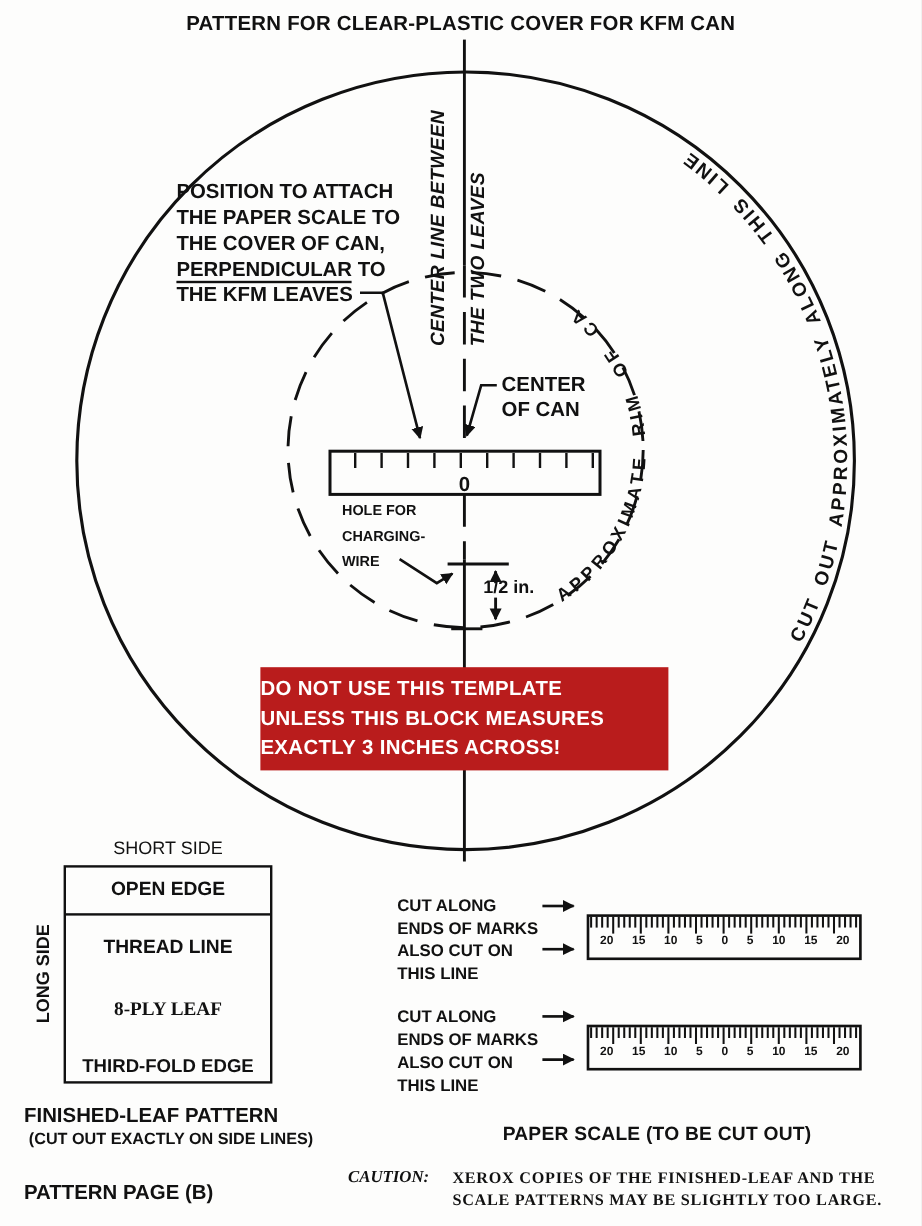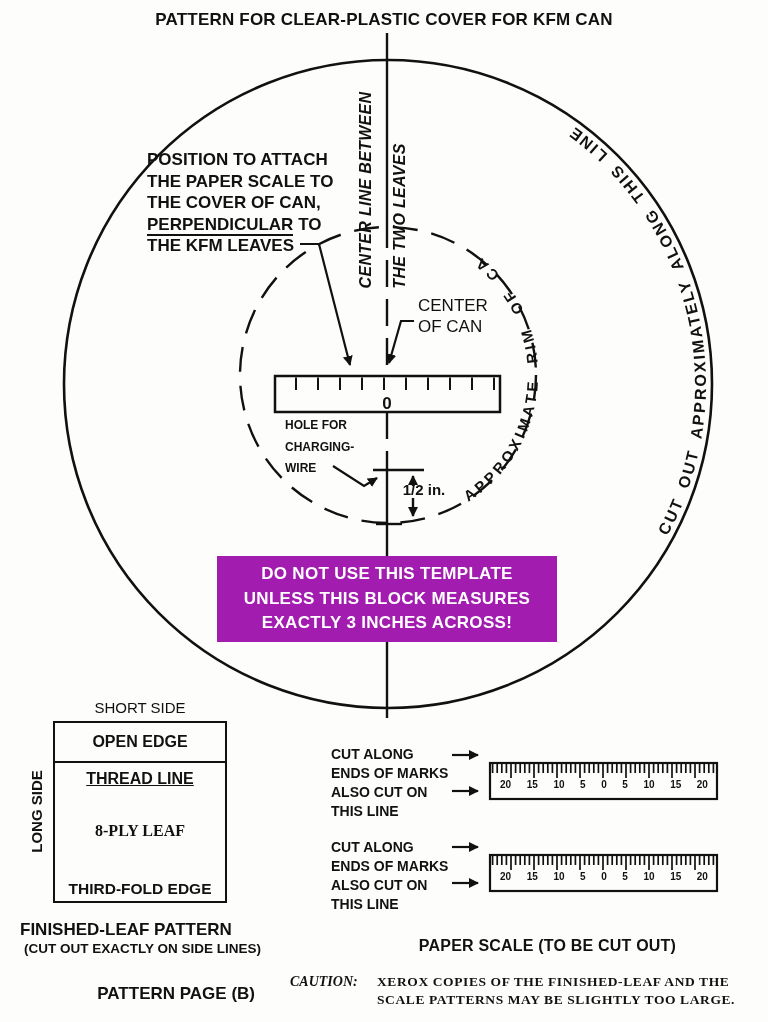--- a/index.html
+++ b/index.html
@@ -3,38 +3,38 @@
 <meta charset="utf-8">
 <style>
   html,body{margin:0;padding:0;background:#e8e8e6;}
   #page{position:relative;width:768px;height:1022px;background:#fdfdfc;overflow:hidden;
         font-family:"Liberation Sans",sans-serif;color:#111;}
   .abs{position:absolute;}
   .ctr{text-align:center;}
   .title{width:768px;top:10px;left:0;font-size:17px;font-weight:bold;letter-spacing:.2px;}
   .note{left:147px;top:149px;font-size:17px;line-height:21.6px;font-weight:bold;white-space:nowrap;}
   .note .ul{border-bottom:2.2px solid #111;padding-bottom:0px;}
-  .coc{left:418px;top:296px;font-size:17px;line-height:20.5px;font-weight:normal;white-space:nowrap;}
+  .coc{left:418px;top:311px;font-size:17px;line-height:20.5px;font-weight:bold;white-space:nowrap;}
   .hole{left:285px;top:415px;font-size:12px;line-height:21.5px;font-weight:bold;white-space:nowrap;}
   .half{left:396px;top:481px;width:56px;font-size:15px;font-weight:bold;text-align:center;white-space:nowrap;}
-  .warn{left:217px;top:556px;width:340px;height:86px;background:#a21caf;color:#fff;
-        font-size:17px;font-weight:bold;line-height:24.6px;text-align:center;
+  .warn{left:217px;top:556px;width:340px;height:86px;background:#b91c1c;color:#fff;
+        font-size:17px;font-weight:bold;line-height:24.6px;
         letter-spacing:.3px;display:flex;flex-direction:column;justify-content:center;}
   .vrot{transform:rotate(-90deg);transform-origin:center;white-space:nowrap;text-align:center;}
   .clleft{left:261px;top:181px;width:210px;font-size:16px;font-weight:bold;font-style:italic;letter-spacing:.3px;}
   .clright{left:312px;top:207px;width:175px;font-size:16px;font-weight:bold;font-style:italic;letter-spacing:.3px;}
   .leafbox{left:53px;top:721px;width:174px;height:182px;border:2.5px solid #111;box-sizing:border-box;}
   .leaftop{height:38px;border-bottom:2.5px solid #111;display:flex;align-items:center;justify-content:center;
            font-size:16px;font-weight:bold;}
   .leaflbl{font-size:16px;font-weight:bold;text-align:center;}
   .shortside{left:53px;top:699px;width:174px;font-size:15px;font-weight:normal;text-align:center;}
   .longside{left:-19px;top:803px;width:110px;font-size:15px;font-weight:bold;}
   .flt{left:20px;top:920px;width:245px;font-size:17px;font-weight:bold;text-align:left;}
   .fls{left:10px;top:941px;width:265px;font-size:13.5px;font-weight:bold;text-align:center;}
-  .ppb{left:20px;top:984px;width:235px;font-size:17px;font-weight:bold;text-align:right;}
+  .ppb{left:20px;top:984px;width:235px;font-size:17px;font-weight:bold;text-align:left;}
   .instr{left:331px;font-size:14px;font-weight:bold;line-height:19px;white-space:nowrap;}
   .nums{left:500px;width:208px;display:flex;justify-content:space-between;
         font-size:10px;font-weight:bold;}
   .psc{left:415px;top:937px;width:265px;font-size:16px;font-weight:bold;text-align:center;letter-spacing:.2px;}
   .cautlbl{left:290px;top:974px;font-family:"Liberation Serif",serif;font-style:italic;
            font-weight:bold;font-size:14px;}
   .cauttxt{left:377px;top:973px;width:380px;font-family:"Liberation Serif",serif;
            font-weight:bold;font-size:13.5px;line-height:17.5px;letter-spacing:.6px;white-space:nowrap;}
   svg{position:absolute;left:0;top:0;}
   svg text{font-family:"Liberation Sans",sans-serif;}
@@ -242,21 +242,21 @@
   <div class="abs warn">
     <div>DO NOT USE THIS TEMPLATE</div>
     <div>UNLESS THIS BLOCK MEASURES</div>
     <div>EXACTLY 3 INCHES ACROSS!</div>
   </div>
 
   <div class="abs shortside">SHORT SIDE</div>
   <div class="abs vrot longside">LONG SIDE</div>
   <div class="abs leafbox">
     <div class="leaftop">OPEN EDGE</div>
-    <div class="leaflbl" style="margin-top:7px;text-decoration:underline;">THREAD LINE</div>
+    <div class="leaflbl" style="margin-top:18px;">THREAD LINE</div>
     <div class="leaflbl" style="margin-top:34px;font-family:Liberation Serif, serif;">8-PLY LEAF</div>
     <div class="leaflbl" style="position:absolute;bottom:3px;width:100%;font-size:15.5px;">THIRD-FOLD EDGE</div>
   </div>
   <div class="abs flt">FINISHED-LEAF PATTERN</div>
   <div class="abs fls">(CUT OUT EXACTLY ON SIDE LINES)</div>
   <div class="abs ppb">PATTERN PAGE (B)</div>
 
   <div class="abs instr" style="top:745px;">
     <div>CUT ALONG</div>
     <div>ENDS OF MARKS</div>

